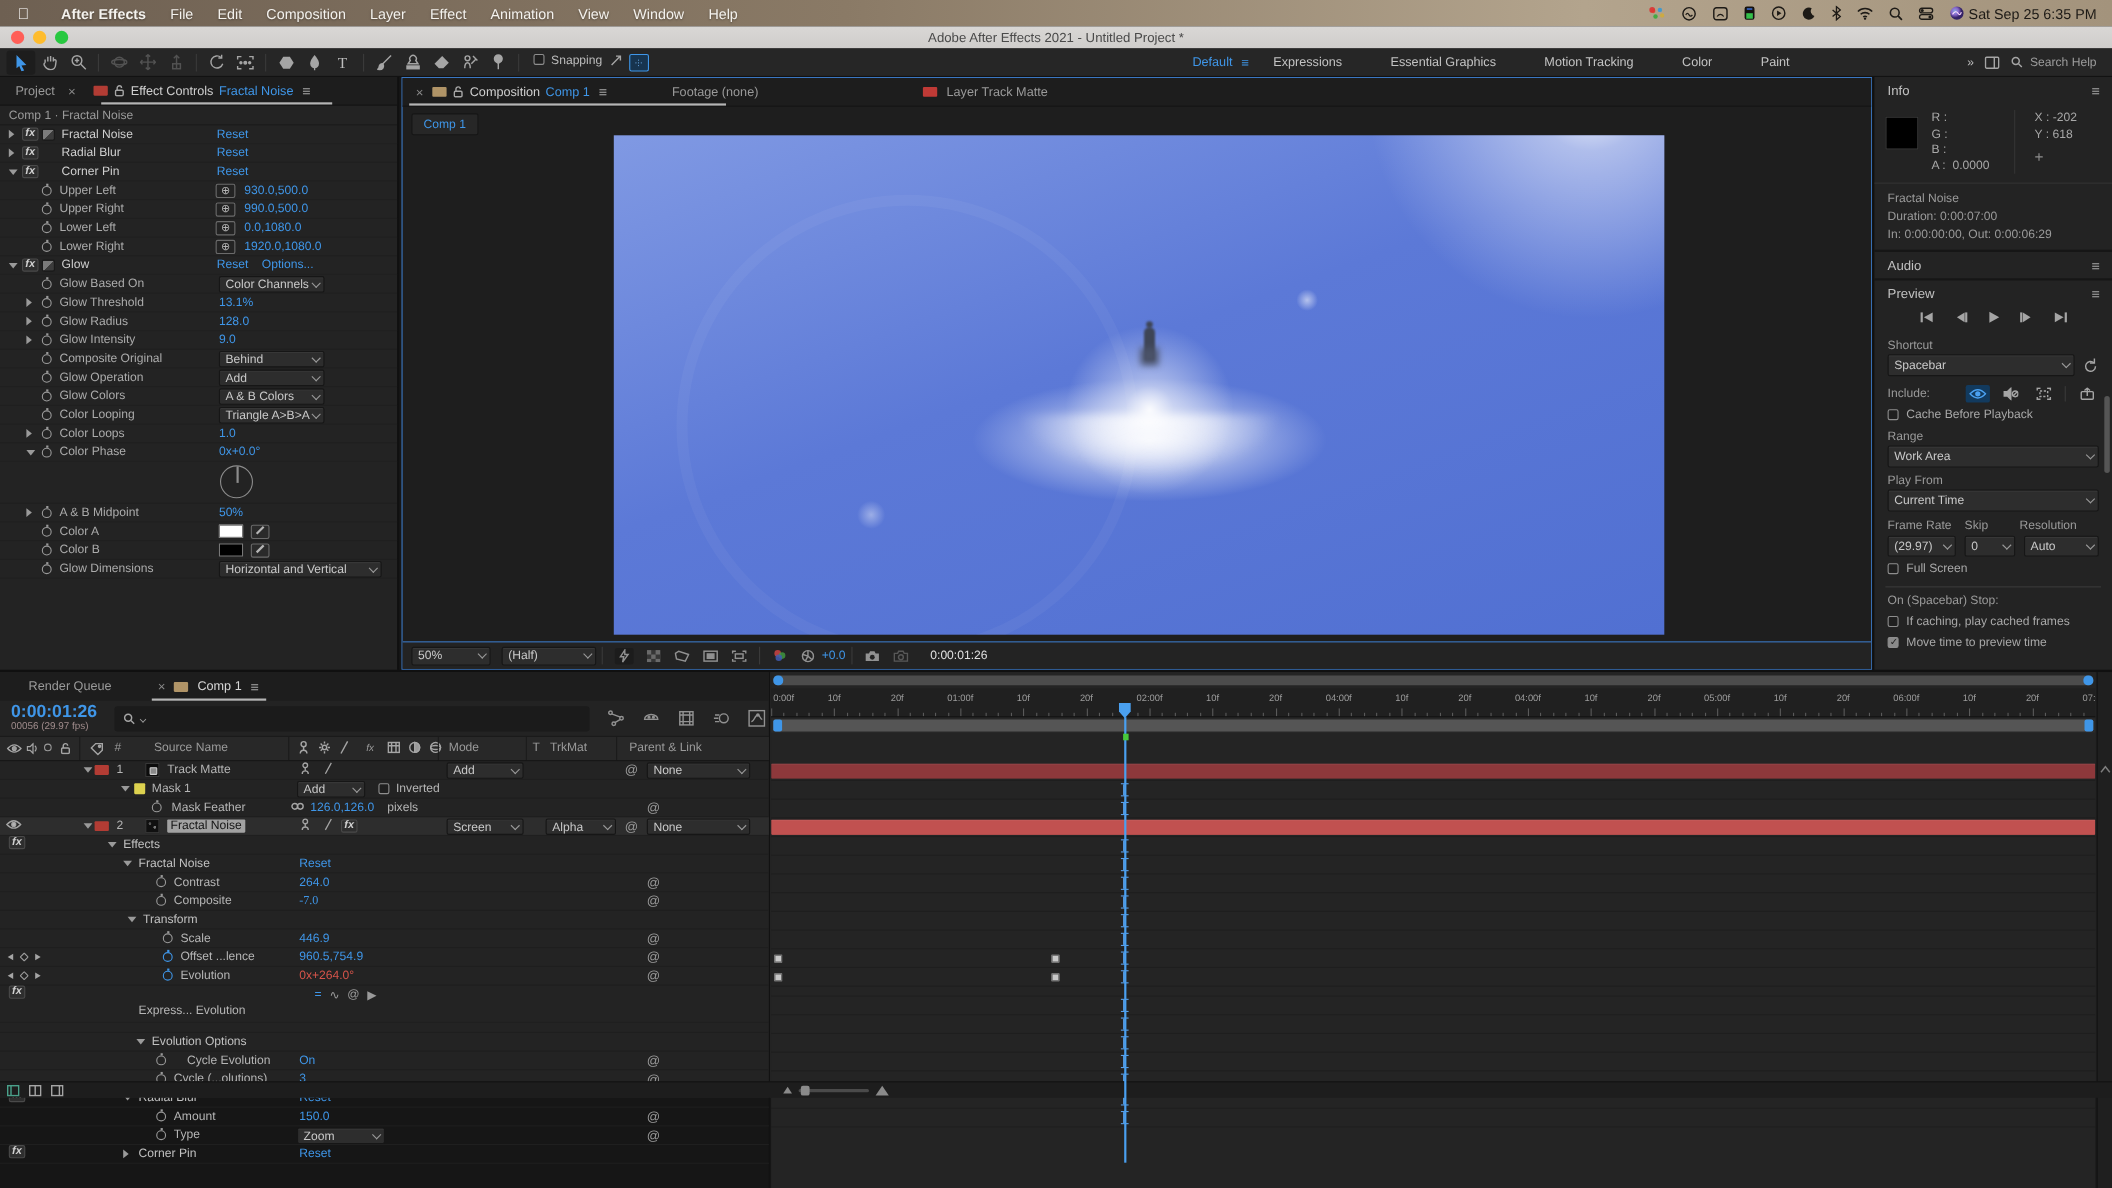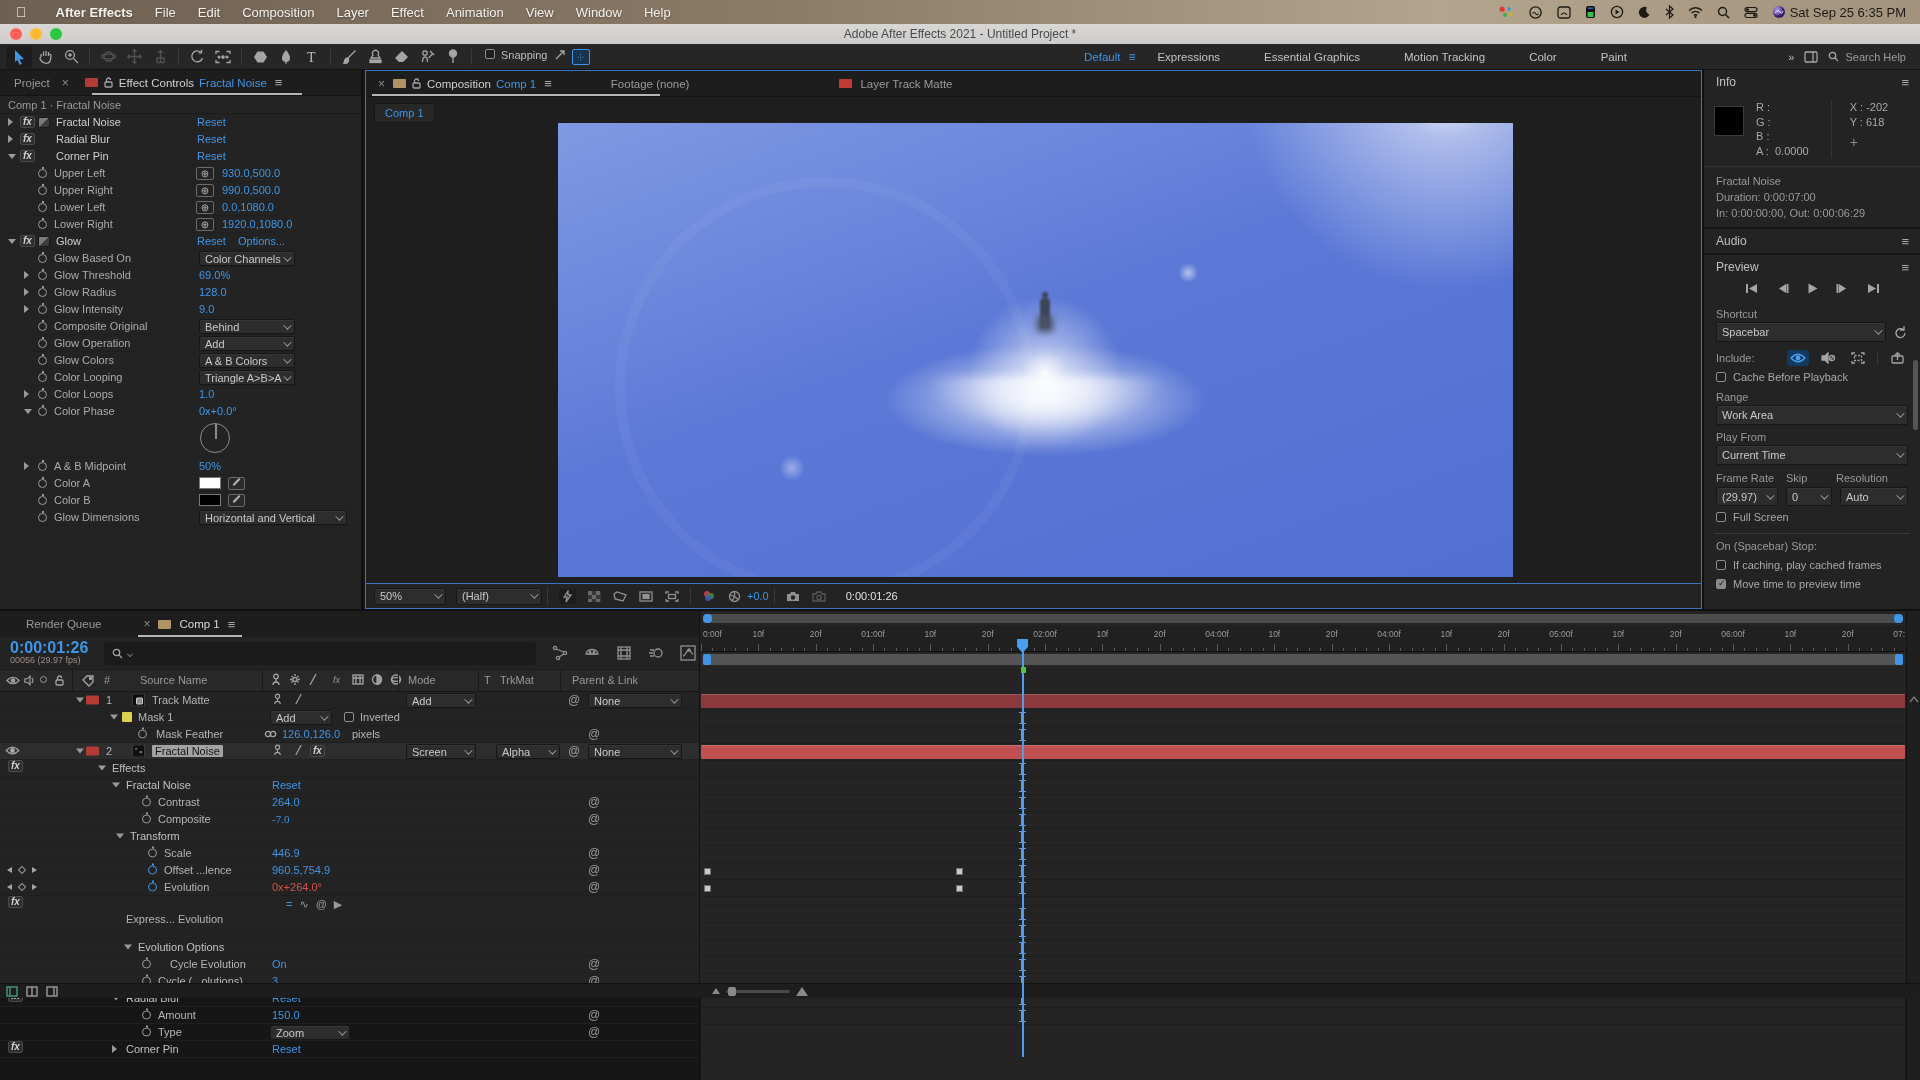--- a/index.html
+++ b/index.html
@@ -500,21 +500,21 @@
             <span class="ec-label" style="position: absolute; left: 54px;">Glow Based On</span>
             <div class="ddbox" style="position: absolute; left: 199px; width: 96px; top: 1px;">
               <span>Color Channels</span>
               <span class="chev"></span>
             </div>
           </div>
           <div class="ec-row">
             <span class="twirl closed" style="position: absolute; left: 24px;"></span>
             <span class="sw" style="position: absolute; left: 38px;"></span>
             <span class="ec-label" style="position: absolute; left: 54px;">Glow Threshold</span>
-            <span class="blue" style="position: absolute; left: 199px;">69.0%</span>
+            <span class="blue" style="position: absolute; left: 199px;">13.1%</span>
           </div>
           <div class="ec-row">
             <span class="twirl closed" style="position: absolute; left: 24px;"></span>
             <span class="sw" style="position: absolute; left: 38px;"></span>
             <span class="ec-label" style="position: absolute; left: 54px;">Glow Radius</span>
             <span class="blue" style="position: absolute; left: 199px;">128.0</span>
           </div>
           <div class="ec-row">
             <span class="twirl closed" style="position: absolute; left: 24px;"></span>
             <span class="sw" style="position: absolute; left: 38px;"></span>

